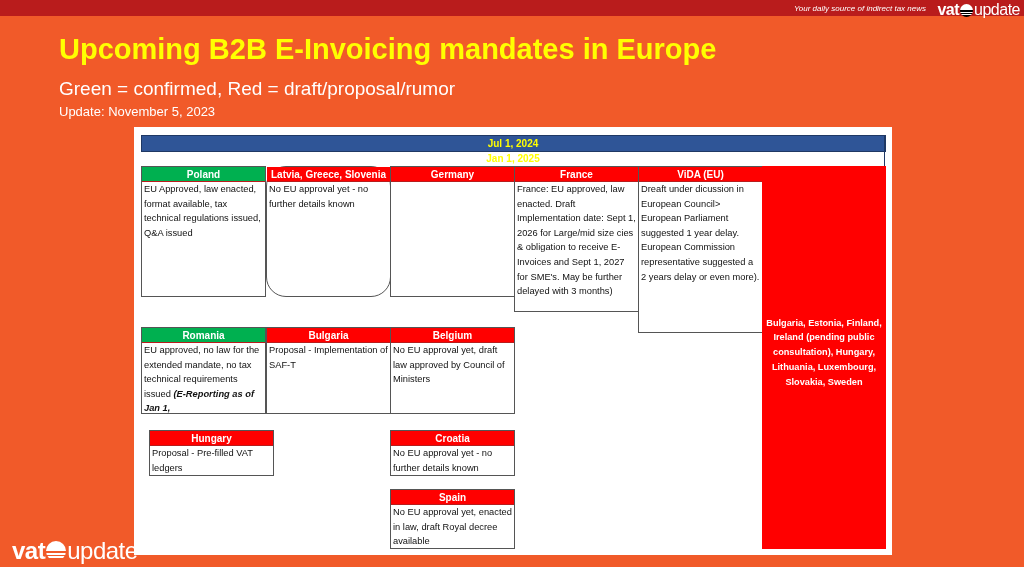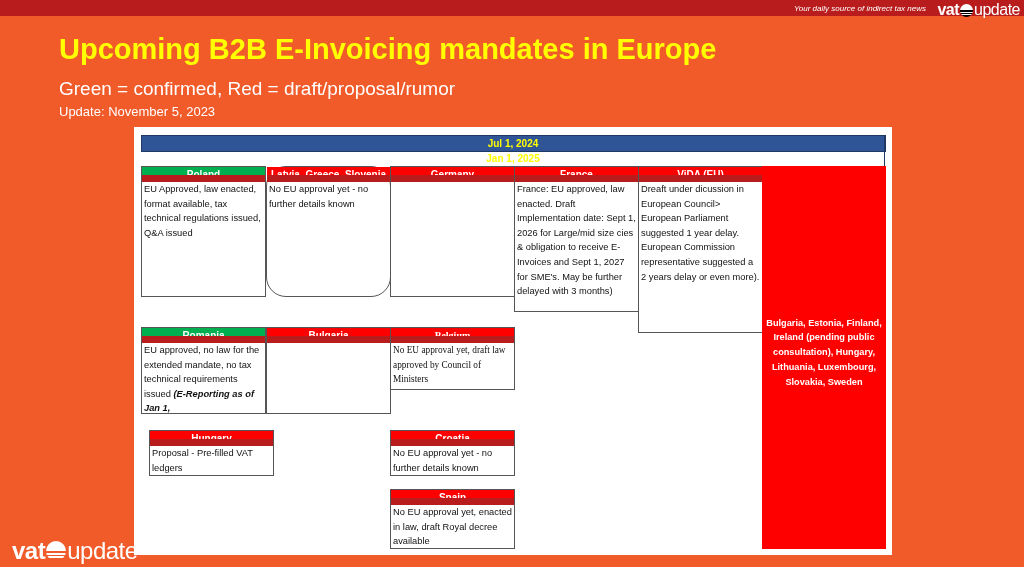--- a/index.html
+++ b/index.html
@@ -21,21 +21,21 @@
   .subtitle { position: absolute; left: 59px; top: 78px; font-size: 19px; color: #fff; white-space: nowrap; }
   .update { position: absolute; left: 59px; top: 104px; font-size: 13px; color: #fff; white-space: nowrap; }
 
   .panel { position: absolute; left: 134px; top: 127px; width: 758px; height: 428px; background: #fff; }
 
   .hdr { position: absolute; left: 141px; top: 135px; width: 745px; height: 17px; background: #2f5597; border: 1px solid #1f3864; display: flex; flex-direction: column; }
   .hdr .cell { flex: 1; border-right: 1px solid #1f3864; color: #ffff00; font-size: 10px; font-weight: bold; text-align: center; line-height: 15px; }
   .hdr .cell:last-child { border-right: none; }
 
   .box { position: absolute; width: 125px; border: 1px solid #555; background: #fff; }
-  .box .bh { height: 15px; line-height: 15px; font-size: 10px; font-weight: bold; color: #fff; text-align: center; border-bottom: 7px solid #b91c1c; white-space: nowrap; overflow: hidden; }
+  .box .bh { height: 15px; line-height: 15px; font-size: 10px; font-weight: bold; color: #fff; text-align: center; border-bottom: 1px solid #b91c1c; white-space: nowrap; overflow: hidden; }
   .box .bh.green { background: #00b050; }
   .box .bh.red { background: #ff0000; }
   .box .bb { font-size: 9.3px; line-height: 14.6px; color: #111; padding: 0 2px; overflow: hidden; }
   .box .bb i { font-style: italic; }
 
   .unknown { position: absolute; left: 762px; top: 166px; width: 124px; height: 383px; background: #ff0000; display: flex; align-items: center; justify-content: center; }
   .unknown span { color: #fff; font-size: 9.2px; font-weight: bold; text-align: center; line-height: 14.8px; padding: 0 4px; display: block; margin-top: -10px; }
 </style>
 </head>
 <body>
@@ -83,22 +83,23 @@
   <div class="bh red">ViDA (EU)</div>
   <div class="bb">Dreaft under dicussion in European Council&gt; European Parliament suggested 1 year delay. European Commission representative suggested a 2 years delay or even more).</div>
 </div>
 
 <div class="box" style="left:141px; top:327px; height:87px;">
   <div class="bh green">Romania</div>
   <div class="bb" style="height:70px;"><span>EU approved, no law for the extended mandate, no tax technical requirements issued</span> <i style="font-weight:bold;">(E-Reporting as of Jan 1,</i></div>
 </div>
 <div class="box" style="left:266px; top:327px; height:87px;">
   <div class="bh red">Bulgaria</div>
+  <div class="bb">Proposal - Implementation of SAF-T</div>
 </div>
-<div class="box" style="left:390px; top:327px; height:63px;font-family:Liberation Serif, serif;">
+<div class="box" style="left:390px; top:327px; height:87px;">
   <div class="bh red">Belgium</div>
   <div class="bb">No EU approval yet, draft law approved by Council of Ministers</div>
 </div>
 
 <div class="box" style="left:141px; top:430px; height:46px;margin-left:8px;">
   <div class="bh red">Hungary</div>
   <div class="bb">Proposal - Pre-filled VAT ledgers</div>
 </div>
 <div class="box" style="left:390px; top:430px; height:46px;">
   <div class="bh red">Croatia</div>

